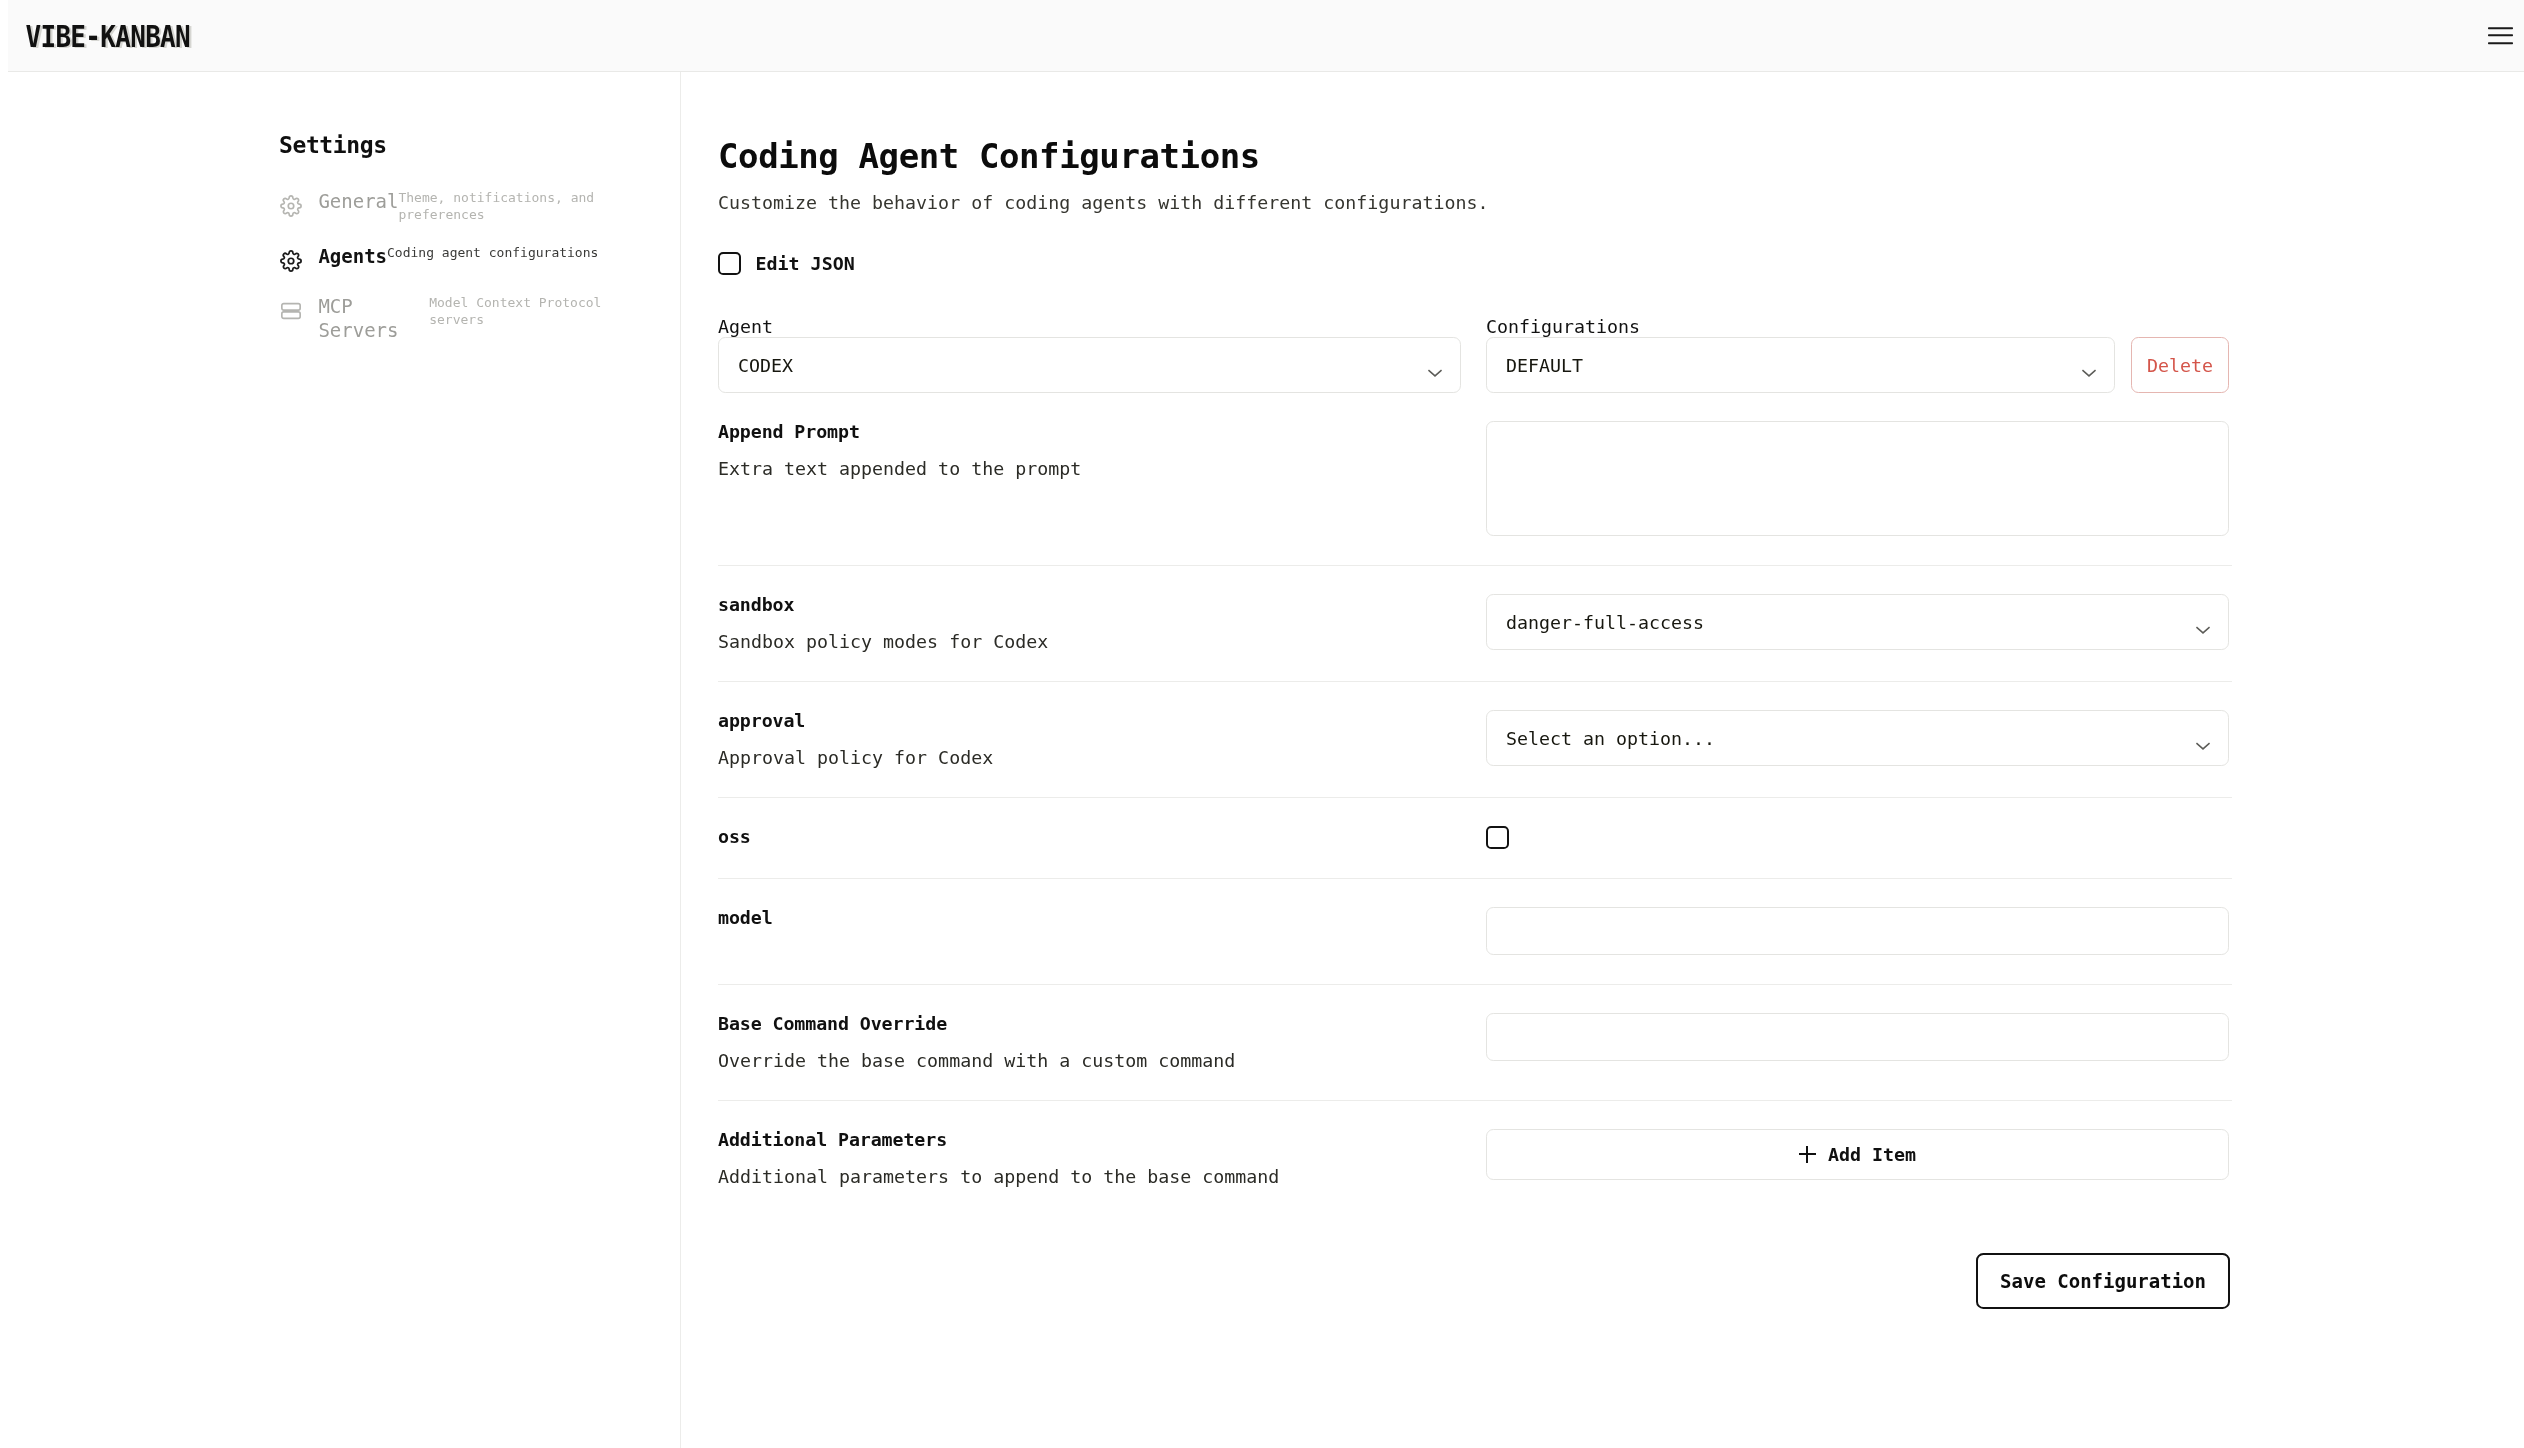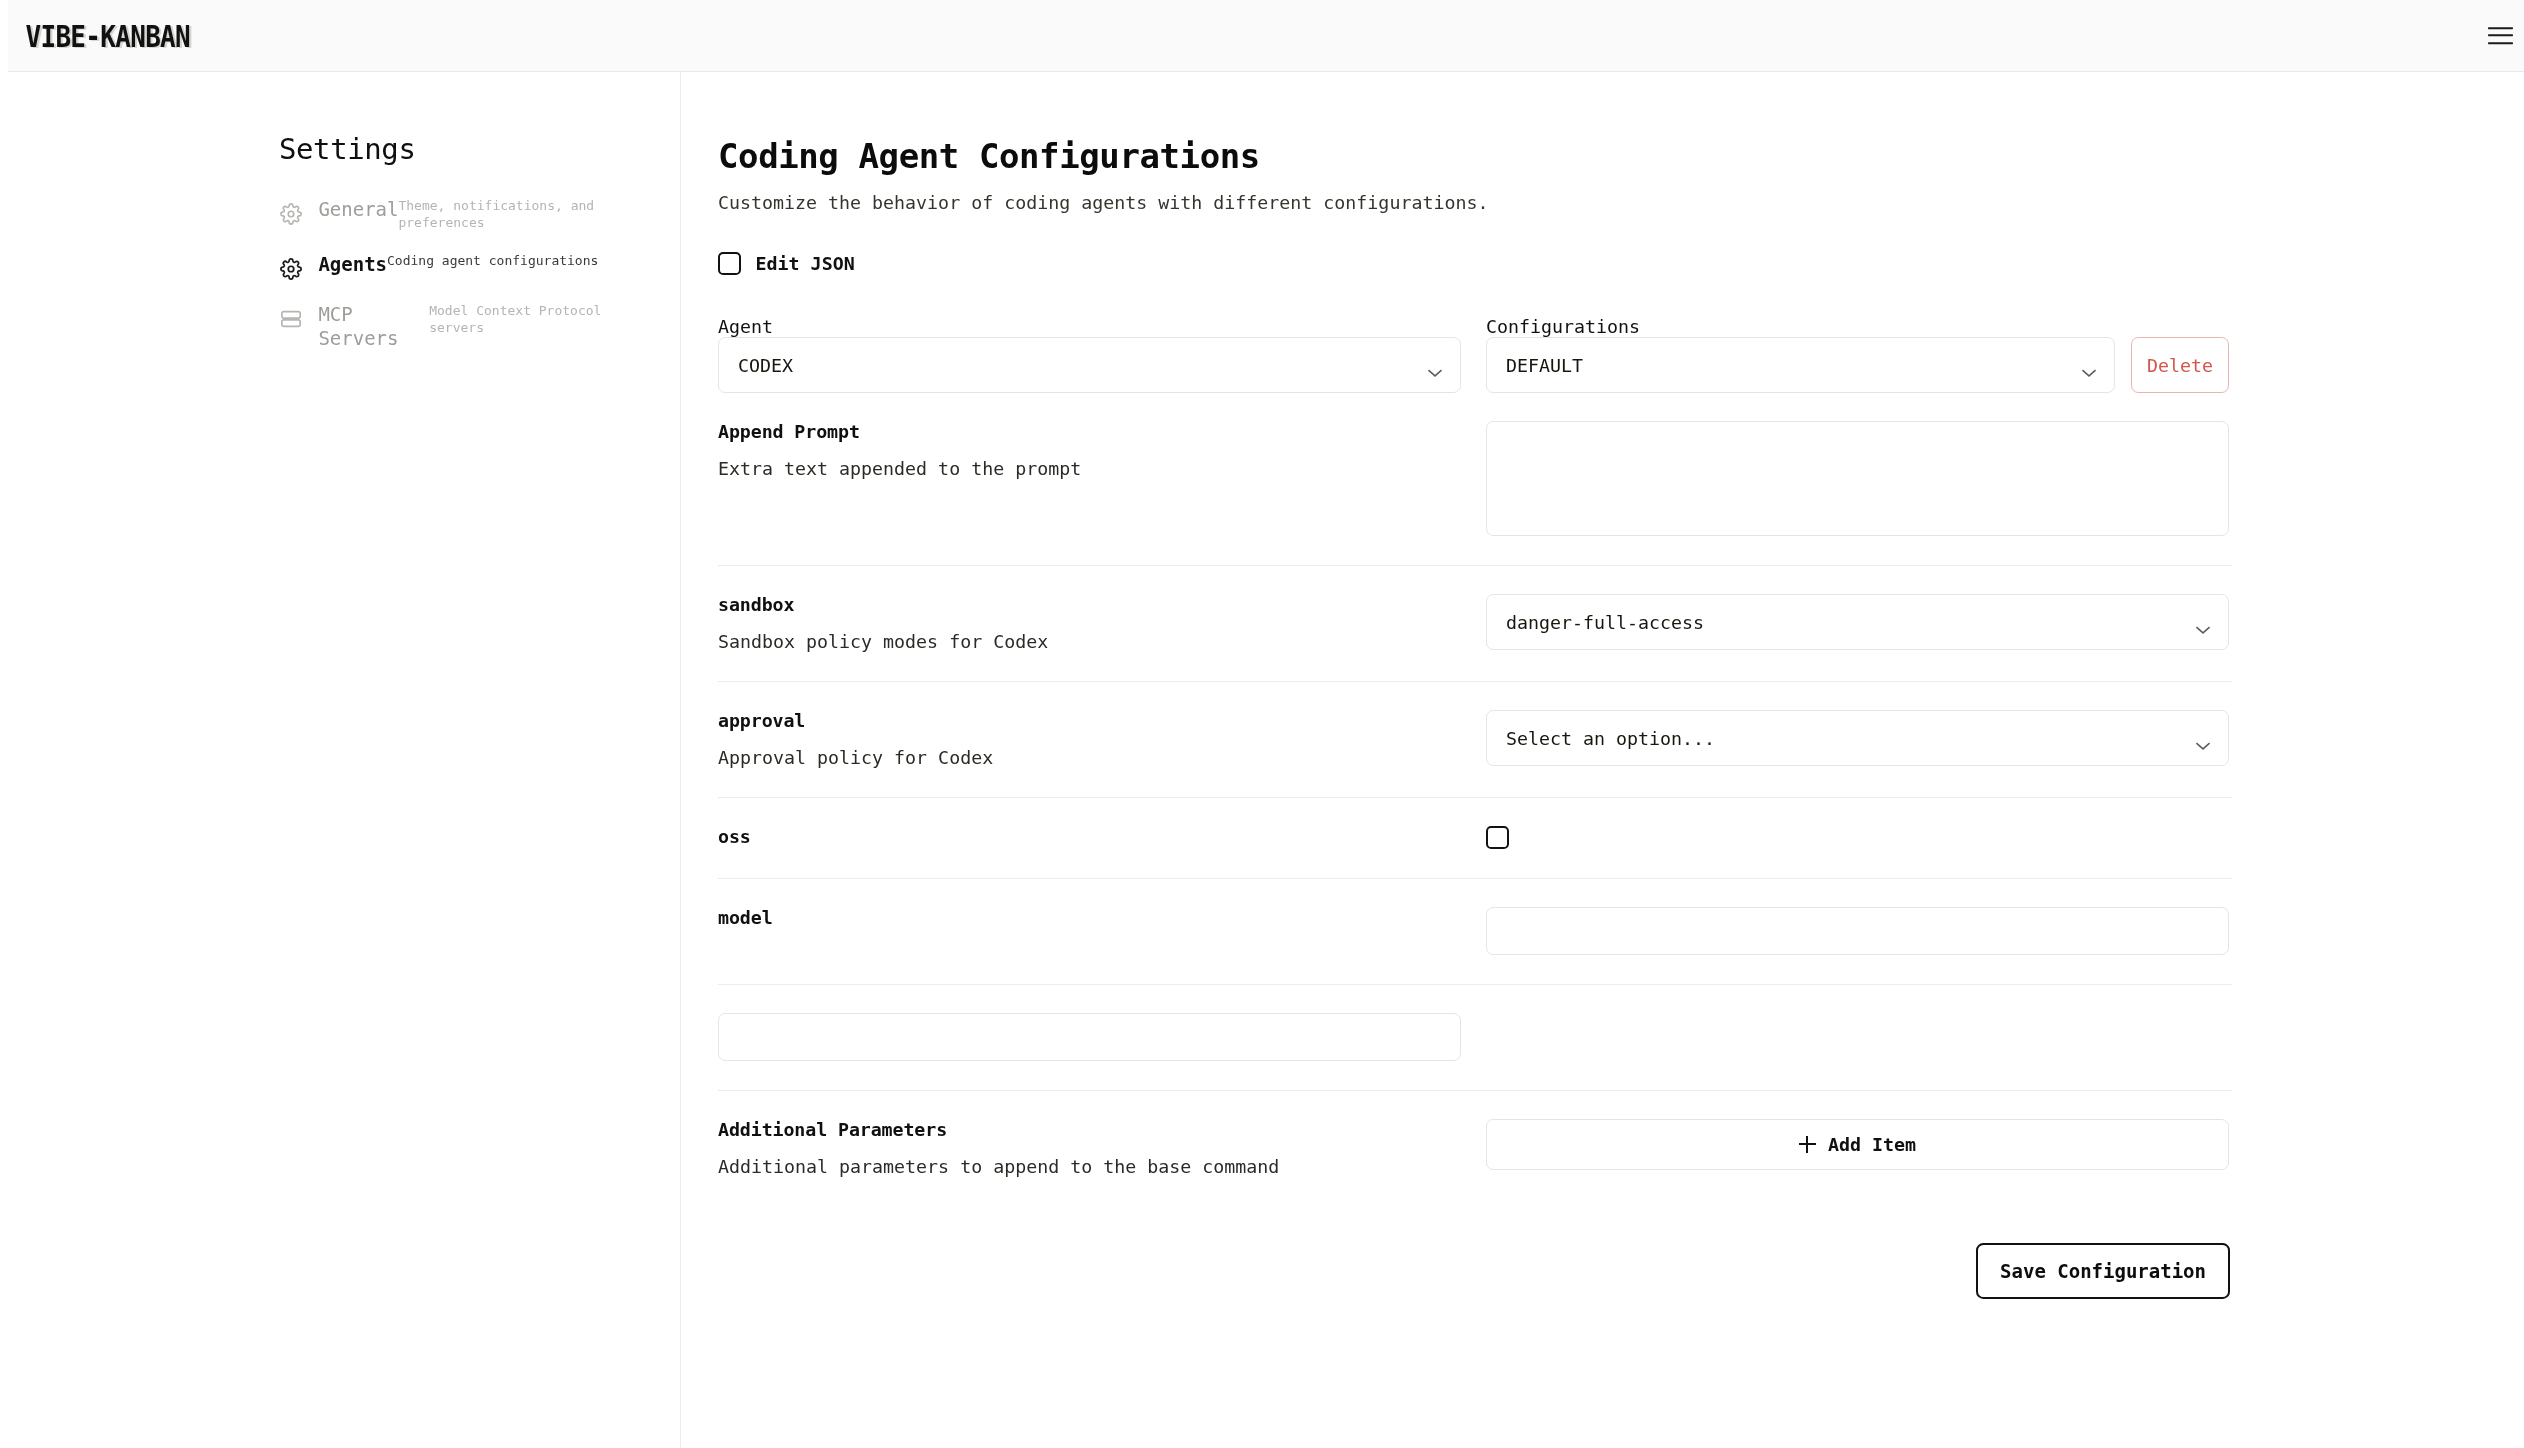--- a/index.html
+++ b/index.html
@@ -48,22 +48,22 @@
   
   .sidebar {
     position: absolute; top: 72px; left: 0;
     width: 681px; height: 1377px;
     background: #ffffff;
     border-right: 1.5px solid #ececea;
     padding: 60px 0 0 0;
   }
   .sidebar-inner { padding-left: 279px; padding-right: 44px; }
   .settings-title {
-    font-size: 29px;
-    font-weight: 400;
+    font-size: 23px;
+    font-weight: 700;
     color: #0f0f0f;
     letter-spacing: -0.4px;
     margin-bottom: 32px;
   }
   .nav-item {
     display: flex;
     align-items: flex-start;
     gap: 16px;
     margin-bottom: 22px;
     cursor: pointer;
@@ -409,20 +409,24 @@
       <div class="row">
         <div class="row-left">
           <div class="row-title">model</div>
         </div>
         <div class="row-right">
           <div class="input-box"></div>
         </div>
       </div>
 
       <div class="row">
+        <div class="row-left">
+          <div class="row-title">Base Command Override</div>
+          <div class="row-desc">Override the base command with a custom command</div>
+        </div>
         <div class="row-right">
           <div class="input-box"></div>
         </div>
       </div>
 
       <div class="row" style="border-bottom:none;">
         <div class="row-left">
           <div class="row-title">Additional Parameters</div>
           <div class="row-desc">Additional parameters to append to the base command</div>
         </div>

